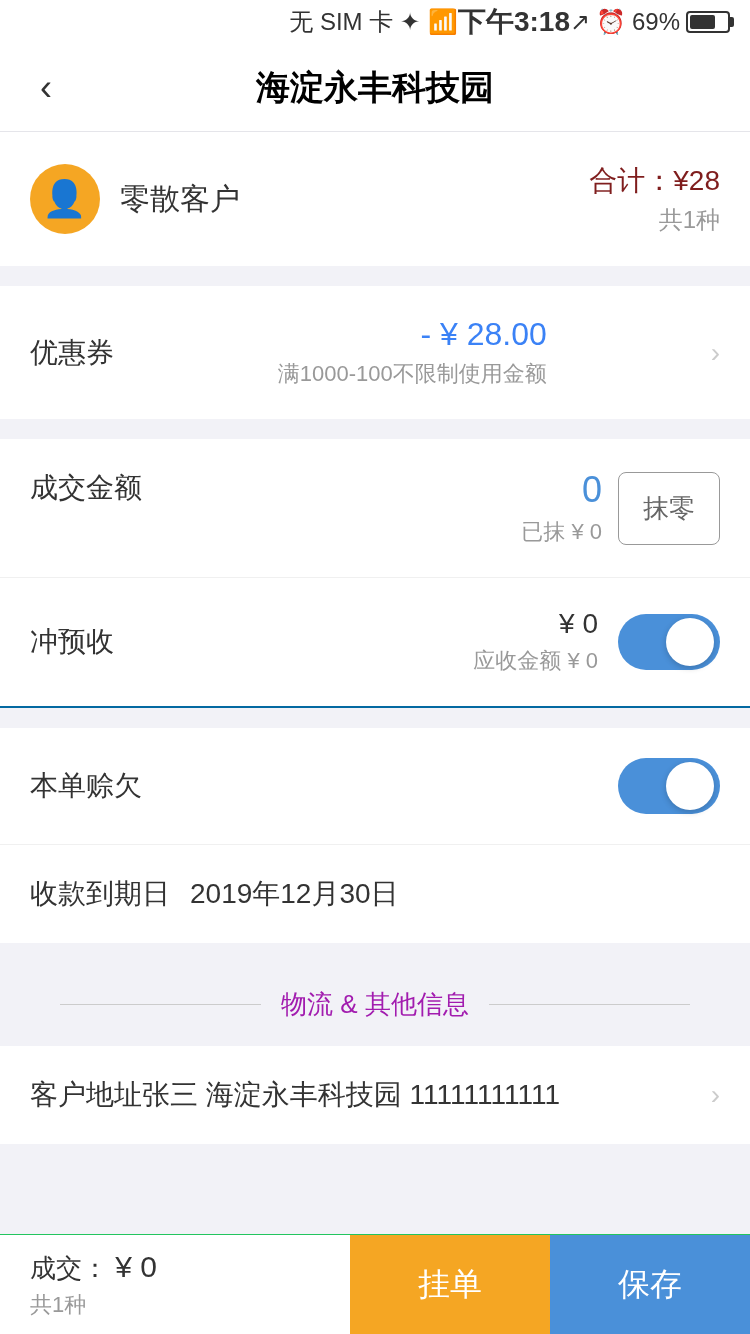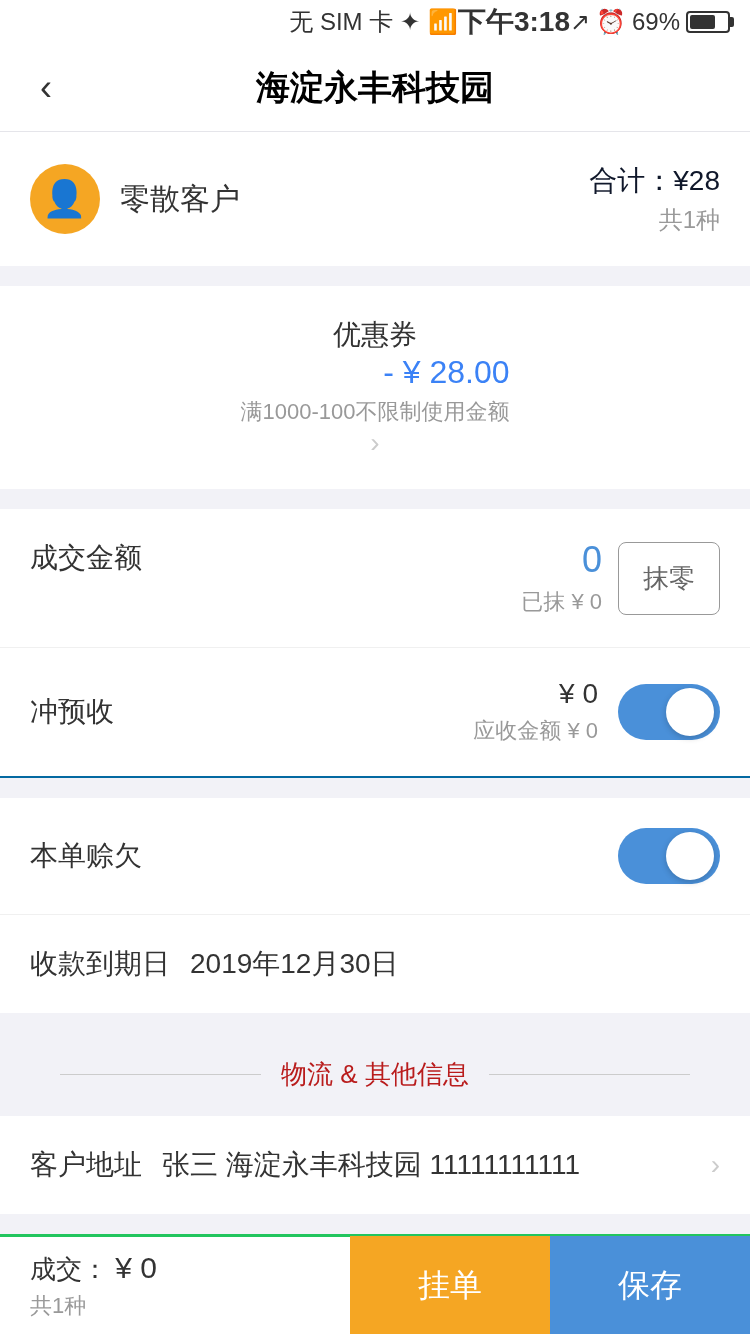--- a/index.html
+++ b/index.html
@@ -75,37 +75,36 @@
     }
     .customer-left { display: flex; align-items: center; gap: 20px; }
     .customer-avatar {
       width: 70px; height: 70px; border-radius: 50%;
       background: #f5a623;
       display: flex; align-items: center; justify-content: center;
       font-size: 36px; color: #fff;
     }
     .customer-name { font-size: 30px; font-weight: 500; color: #333; }
     .customer-right { text-align: right; }
-    .customer-total { font-size: 28px; color: #0f172a; }
+    .customer-total { font-size: 28px; color: #7f1d1d; }
     .customer-count { font-size: 24px; color: #999; margin-top: 4px; }
     .row-label { font-size: 28px; color: #333; }
     .row-right { display: flex; align-items: center; gap: 16px; text-align: right; }
     .chevron {
       font-size: 28px; color: #ccc;
     }
 
     
     .coupon-section {
       background: #fff;
       padding: 30px;
       display: flex;
       align-items: center;
       justify-content: space-between;
       margin-bottom: 20px;
-      flex-direction: column;
     }
     .coupon-right { text-align: right; }
     .coupon-amount { font-size: 32px; color: #3b82f6; font-weight: 500; }
     .coupon-desc { font-size: 22px; color: #999; margin-top: 6px; }
 
     
     .transaction-card {
       background: #fff;
       margin-bottom: 20px;
     }
@@ -213,35 +212,35 @@
 
     
     .address-row {
       background: #fff;
       padding: 30px;
       display: flex;
       align-items: center;
       justify-content: space-between;
       margin-top: 0;
     }
-    .address-content { display: flex; align-items: flex-end; gap: 20px; }
+    .address-content { display: flex; align-items: flex-end; }
     .address-label { font-size: 28px; color: #333; white-space: nowrap; }
     .address-value { font-size: 28px; color: #333; }
 
     
     .bottom-bar {
       position: fixed;
       bottom: 0;
       left: 0;
       width: 750px;
       height: 100px;
       background: #fff;
       display: flex;
       align-items: center;
-      border-top: 3px solid #22c55e;
+      border-top: 1px solid #22c55e;
     }
     .bottom-info {
       flex: 1;
       padding: 0 30px;
     }
     .bottom-total { font-size: 26px; color: #333; }
     .bottom-count { font-size: 22px; color: #999; margin-top: 4px; }
     .bottom-total-amount { font-size: 30px; color: #333; font-weight: 500; }
     .btn-hang {
       width: 200px;
@@ -351,21 +350,21 @@
     </div>
   </div>
   <div class="due-date-row">
     <span style="font-size:28px;color:#333;">收款到期日</span>
     <span style="font-size:28px;color:#333;">2019年12月30日</span>
   </div>
 </div>
 
 <div style="background:#f2f2f7; padding: 24px 30px; margin-top:20px;">
   <div class="divider-line">
-    <span style="font-size:26px;color:#b91c1c;">物流 &amp; 其他信息</span>
+    <span style="font-size:26px;color:#a21caf;">物流 &amp; 其他信息</span>
   </div>
 </div>
 
 <div class="address-row">
   <div class="address-content">
     <span class="address-label">客户地址</span>
     <span class="address-value">张三 海淀永丰科技园 11111111111</span>
   </div>
   <span class="chevron">›</span>
 </div>

